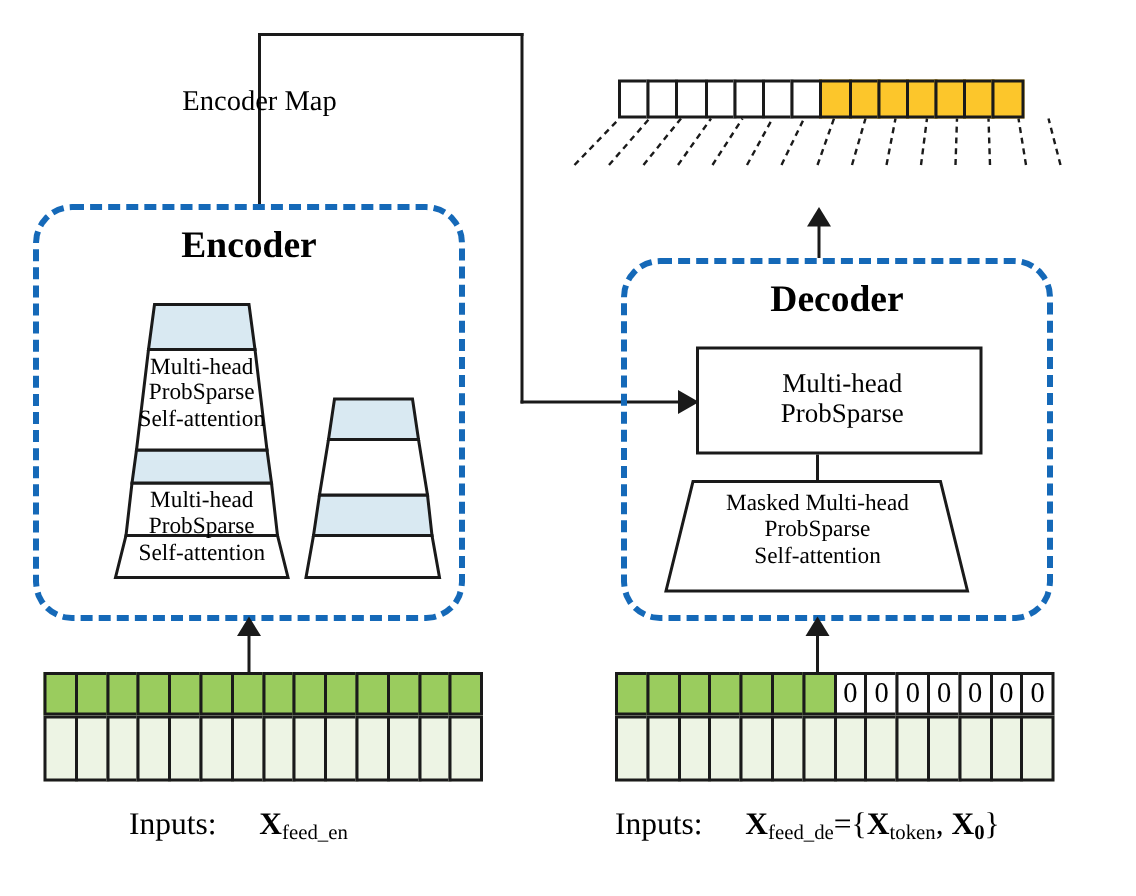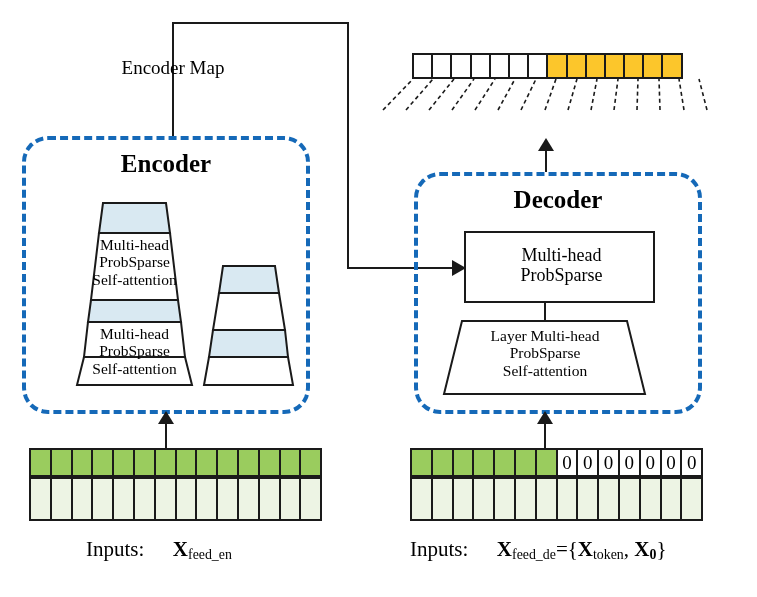--- a/index.html
+++ b/index.html
@@ -201,21 +201,21 @@
       <div>ProbSparse</div>
     </div>
   </div>
 
   <div class="vline" style="left:544px; top:303px; height:18px;"></div>
 
   <svg class="overlay" width="757" height="597">
     <polygon points="444,394 645,394 627,321 462,321" fill="#FFFFFF" stroke="#1a1a1a" stroke-width="2"></polygon>
   </svg>
   <div class="lbl center" style="left:452px; top:327px; width:186px; font-size:15.5px;">
-    <div>Layer Multi-head</div>
+    <div>Masked Multi-head</div>
     <div class="ital">ProbSparse</div>
     <div>Self-attention</div>
   </div>
 
   <div class="vline" style="left:544px; top:424px; height:24px;"></div>
   <div class="arrow-up" style="left:537px; top:411px;"></div>
 
   <div class="strip" id="encoder-input-top" style="left:29px; top:448px;">
       <div class="cell" style="width: 22.8px; height: 29px; background: rgb(154, 204, 94); font-size: 17px;"></div>
       <div class="cell" style="width: 22.8px; height: 29px; background: rgb(154, 204, 94); font-size: 17px;"></div>

